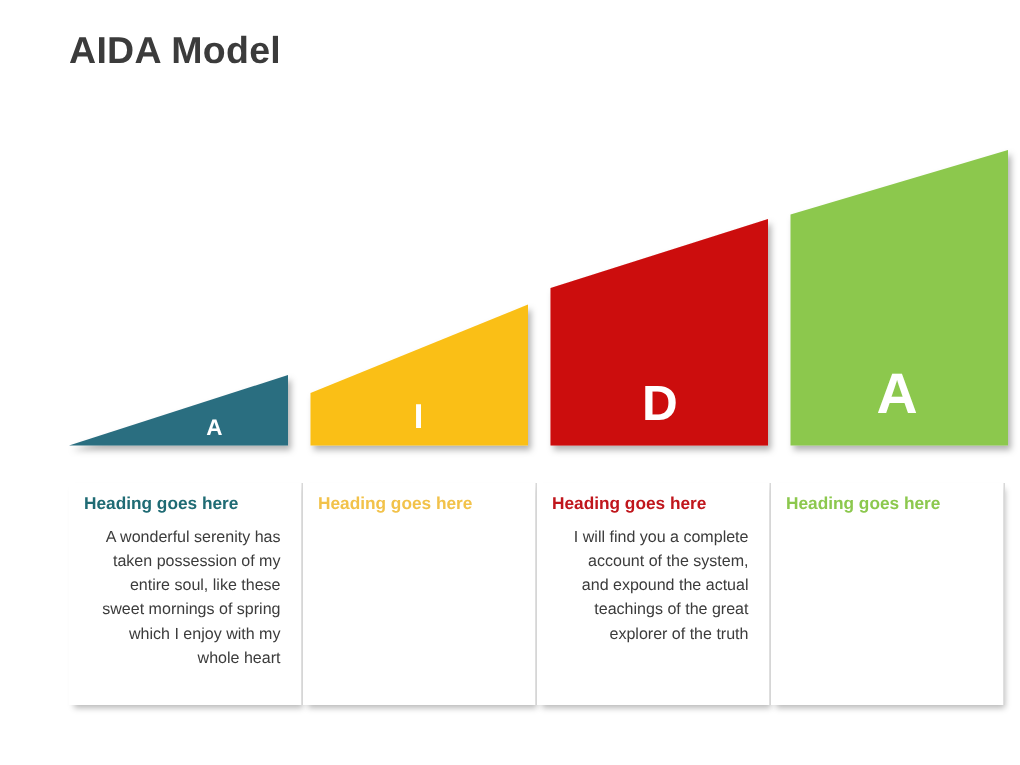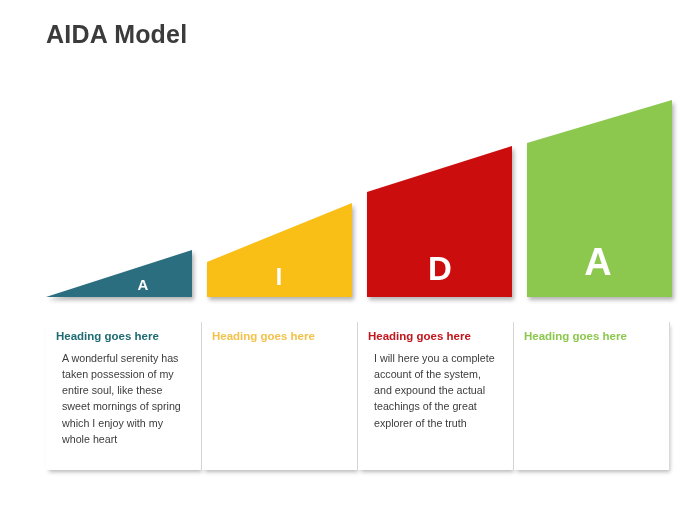--- a/index.html
+++ b/index.html
@@ -79,20 +79,21 @@
     margin: 0 0 7px 0;
     line-height: 1.1;
     white-space: nowrap;
   }
   .col-body {
     font-size: 10.7px;
     color: #3c3c3c;
     line-height: 1.52;
     margin: 0;
     padding-left: 6px;
+    text-align: right;
   }
   .divider {
     position: absolute;
     top: 0;
     width: 1px;
     height: 148px;
     background: #d8d8d8;
   }
 </style>
 </head>
@@ -140,21 +141,21 @@
       <div class="divider" style="right:-1px"></div>
     </div>
 
     <div class="col">
       <div class="col-heading" id="heading-1" style="color: rgb(242, 194, 74);">Heading goes here</div>
       <div class="divider" style="right:-1px"></div>
     </div>
 
     <div class="col">
       <div class="col-heading" id="heading-2" style="color: rgb(192, 22, 28);">Heading goes here</div>
-      <div class="col-body">I will here you a complete account of the system, and expound the actual teachings of the great explorer of the truth</div>
+      <div class="col-body">I will find you a complete account of the system, and expound the actual teachings of the great explorer of the truth</div>
       <div class="divider" style="right:-1px"></div>
     </div>
 
     <div class="col">
       <div class="col-heading" id="heading-3" style="color: rgb(140, 200, 78);">Heading goes here</div>
       <div class="divider" style="right:-1px"></div>
     </div>
 
   </div>
 

